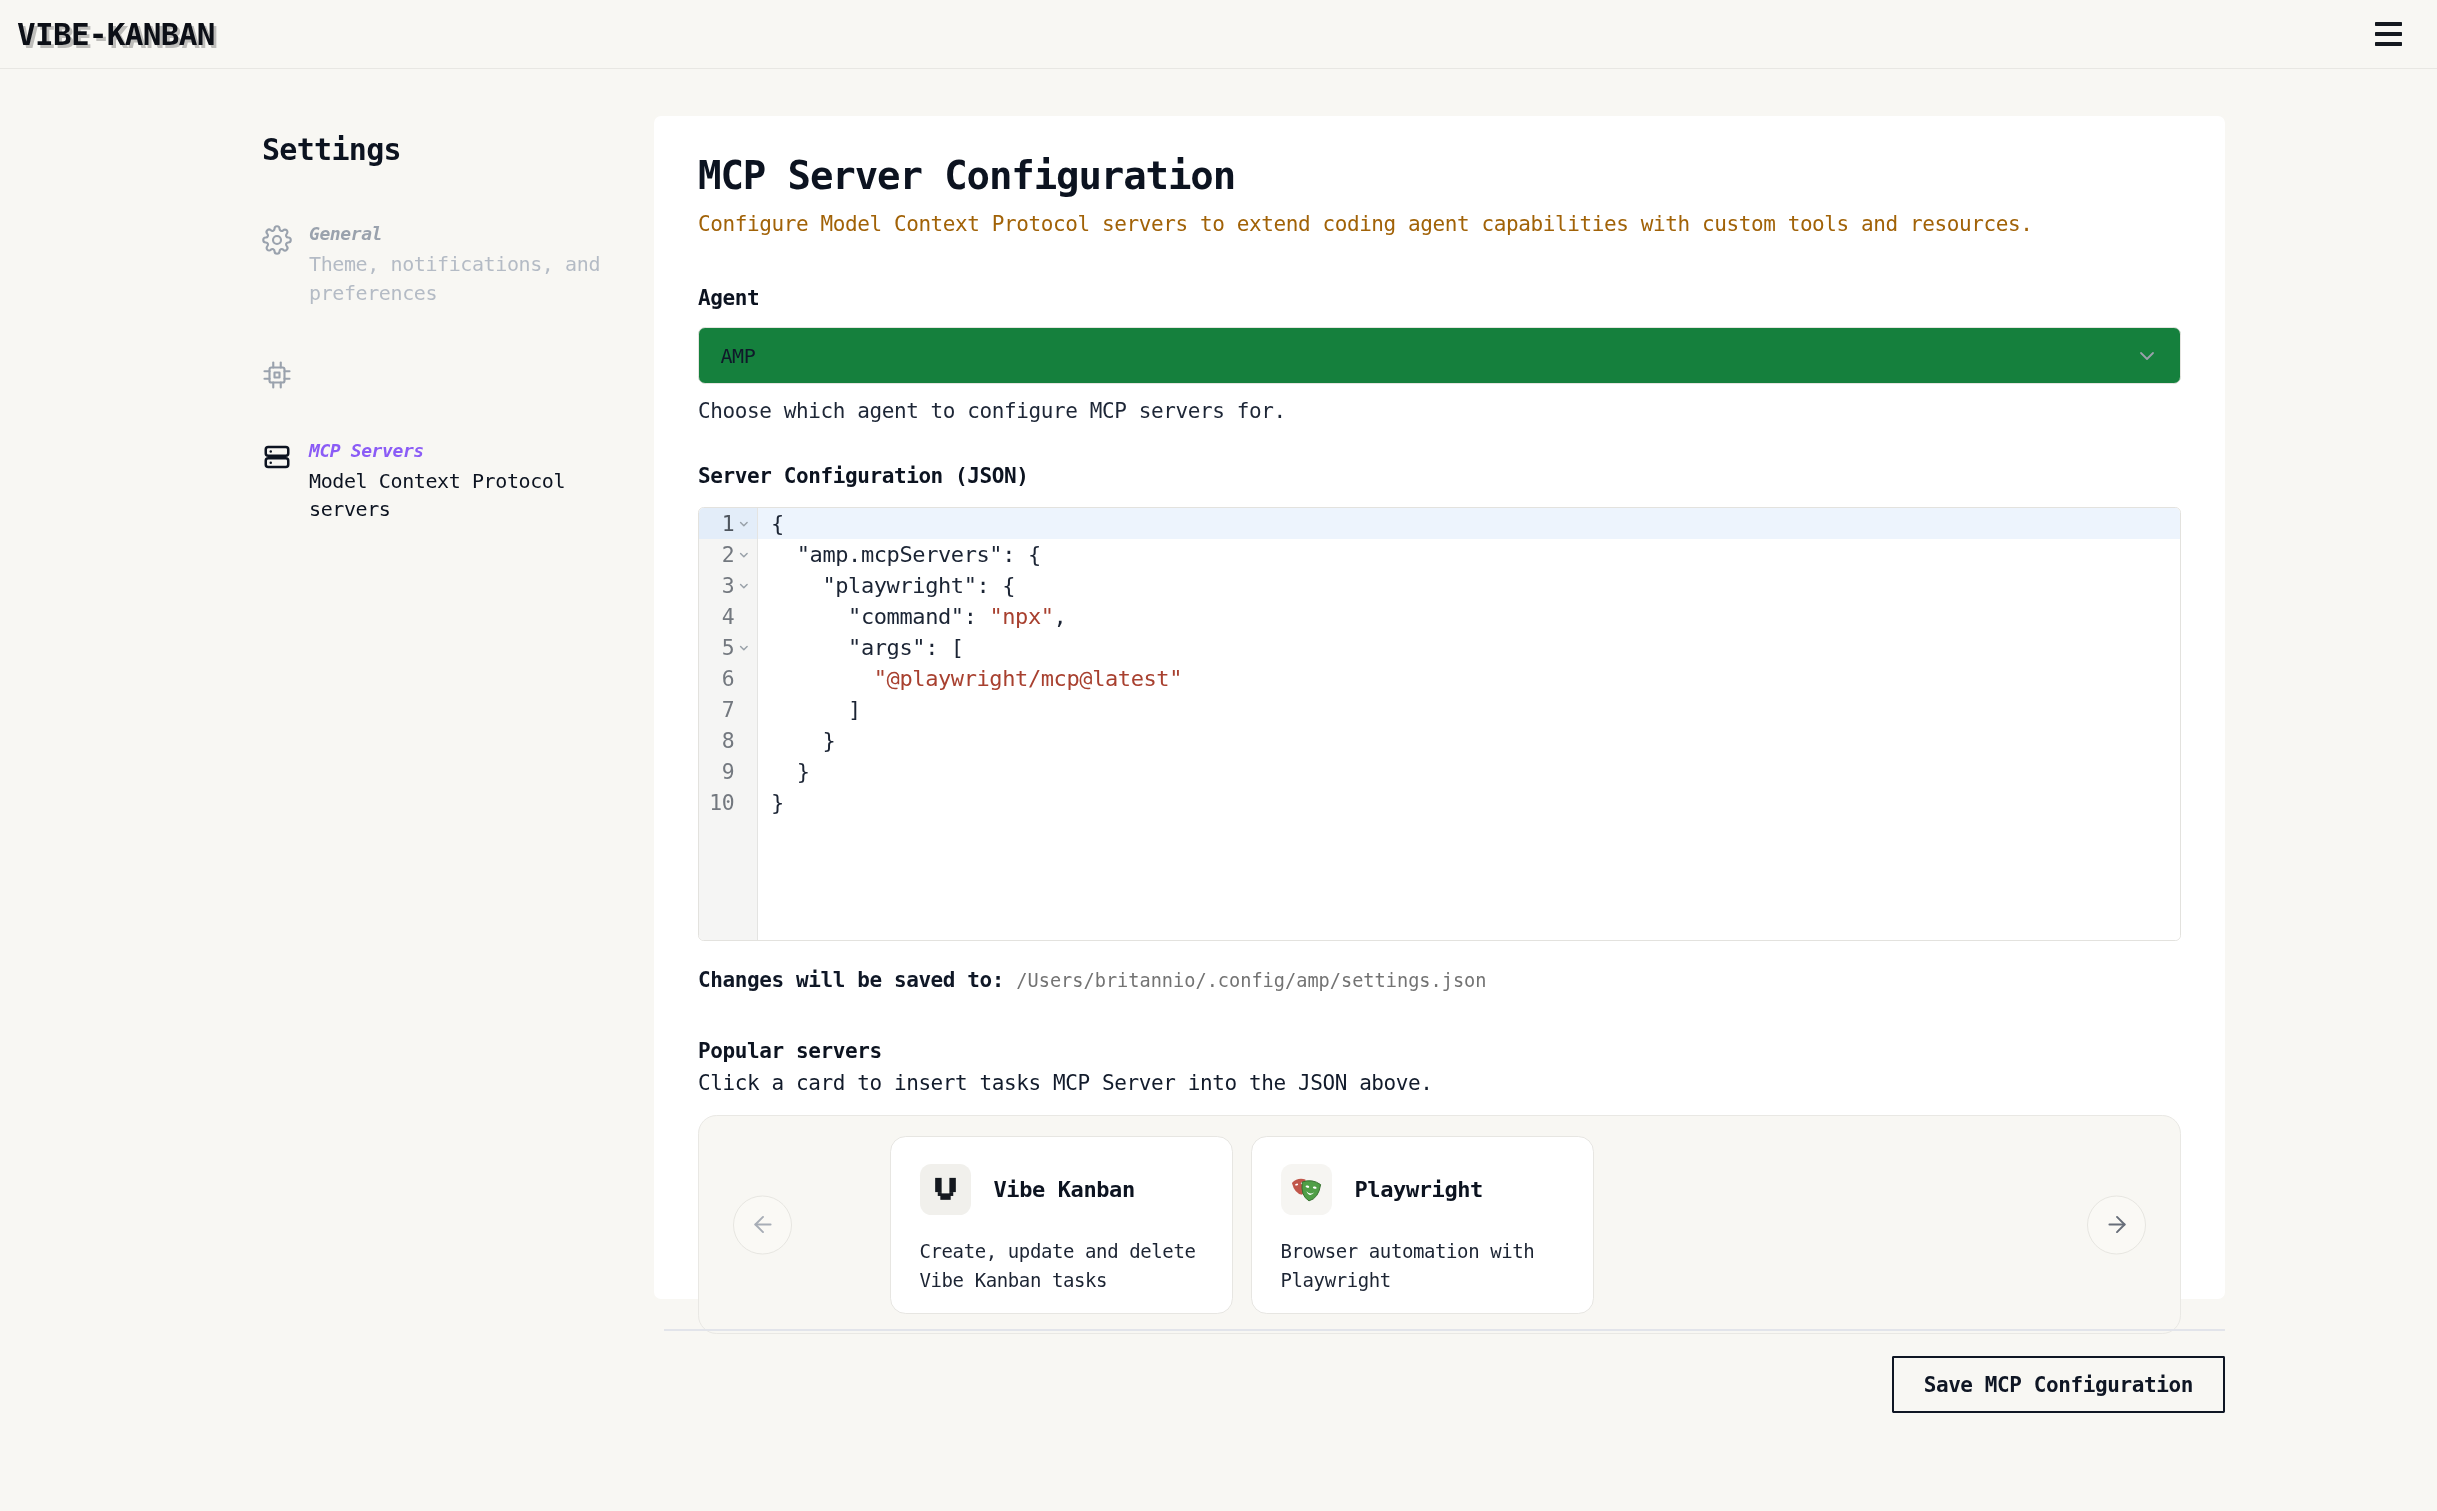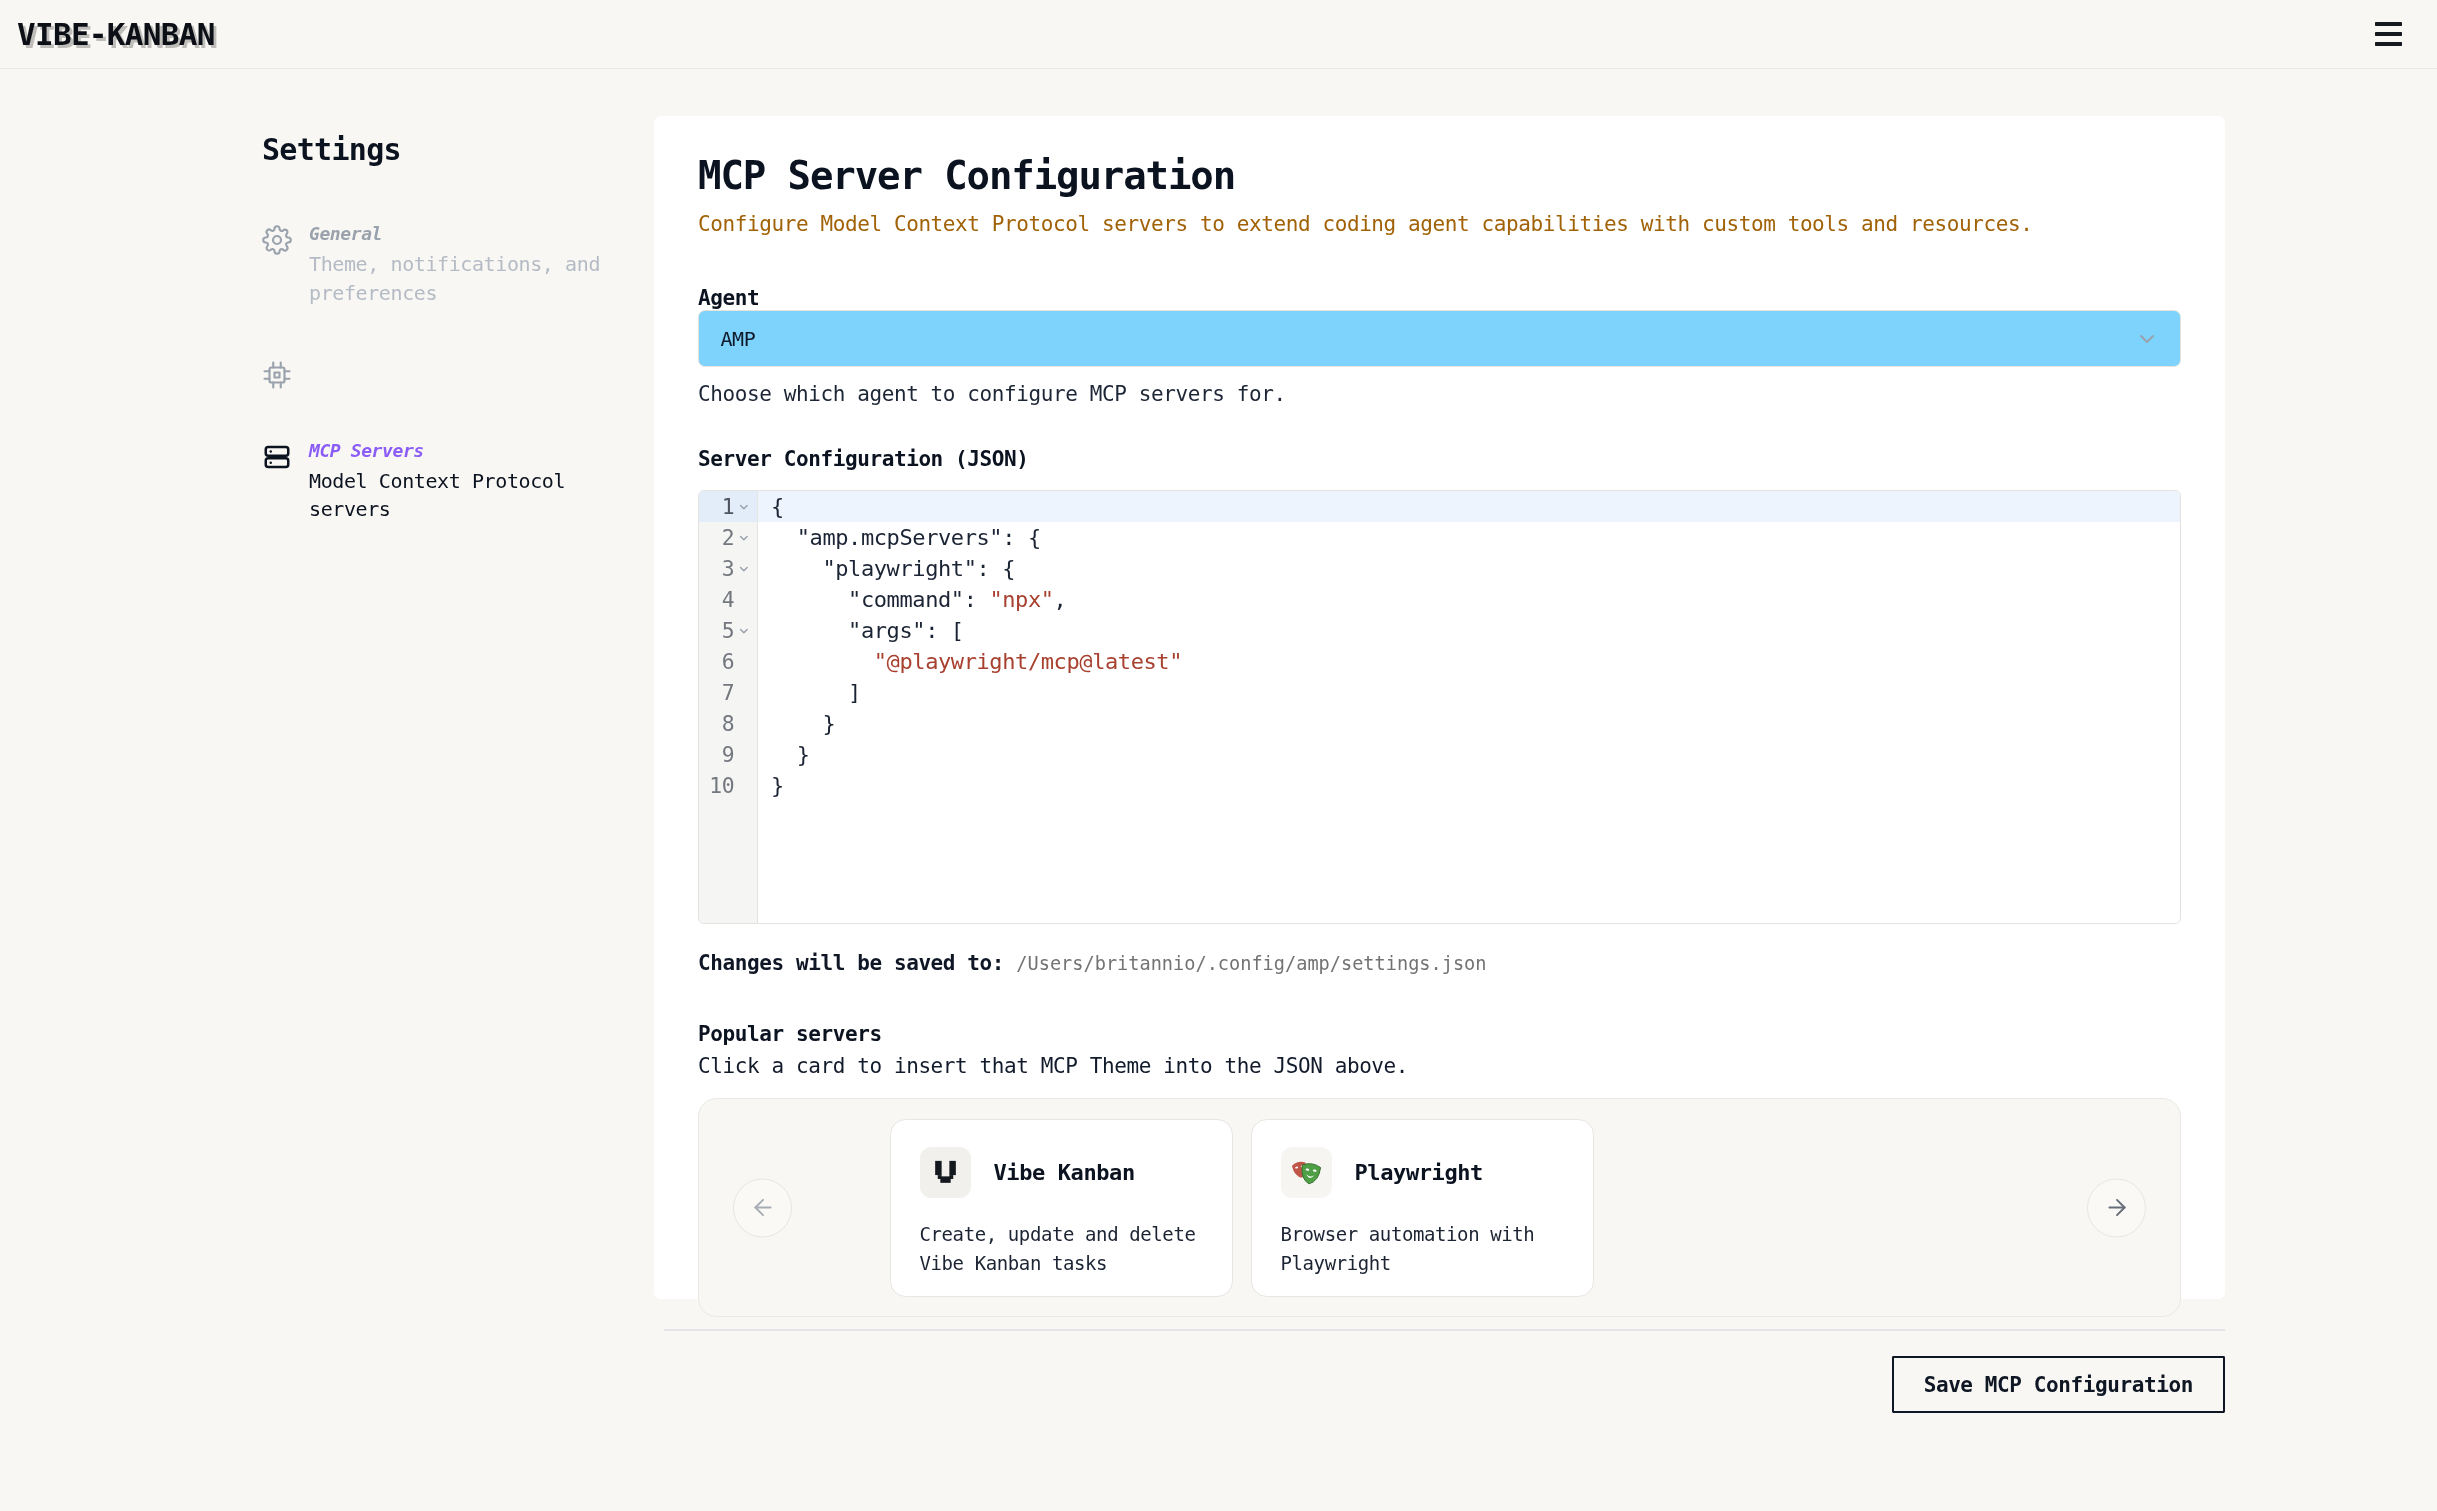--- a/index.html
+++ b/index.html
@@ -50,22 +50,22 @@
     position:absolute; left:654px; top:116px; width:1571px; height:1183px;
     background:#ffffff; border-radius:7.1px;
     padding:37px 44px;
   }
   .card h1 { font-size:39px; font-weight:800; letter-spacing:-1.1px; color:#0c1320; }
   .card .subtitle { font-size:21px; margin-top:14.3px; color:#a16207; }
 
   .field-label { font-size:21px; font-weight:700; color:#0c1320; }
   .section-agent { margin-top:50px; }
   .select {
-    height:57px; border:1.4px solid #e5e4e0; border-radius:7.1px;
-    background:#7dd3fc; display:flex; align-items:center; justify-content:space-between;
+    margin-top:17px; height:57px; border:1.4px solid #e5e4e0; border-radius:7.1px;
+    background:#15803d; display:flex; align-items:center; justify-content:space-between;
     padding:0 21.4px; cursor:pointer;
   }
   .select .value { font-size:20px; color:#10192a; }
   .helper { margin-top:15px; font-size:21px; color:#1d2636; }
 
   .section-json { margin-top:41px; }
   .editor {
     margin-top:18.6px; height:434px;
     border:1.4px solid #e3e2de; border-radius:5.7px;
     background:#fff; overflow:hidden; display:flex; flex-direction:column;
@@ -334,21 +334,21 @@
         </div>
       </div>
     <div class="saved-to">
       <span class="lbl">Changes will be saved to:</span>
       <span class="path">/Users/britannio/.config/amp/settings.json</span>
     </div>
   </section>
 
   <section class="section-popular">
     <div class="field-label">Popular servers</div>
-    <div class="pop-sub">Click a card to insert that MCP Theme into the JSON above.</div>
+    <div class="pop-sub">Click a card to insert tasks MCP Server into the JSON above.</div>
 
     <div class="carousel">
       <div class="nav-btn prev">
         <span>
           <svg width="26" height="26" viewBox="0 0 24 24" fill="none" stroke="currentColor" stroke-width="1.8" stroke-linecap="round" stroke-linejoin="round">
               <line x1="19" y1="12" x2="5" y2="12"></line>
               <polyline points="12 19 5 12 12 5"></polyline>
             </svg>
         </span>
       </div>

